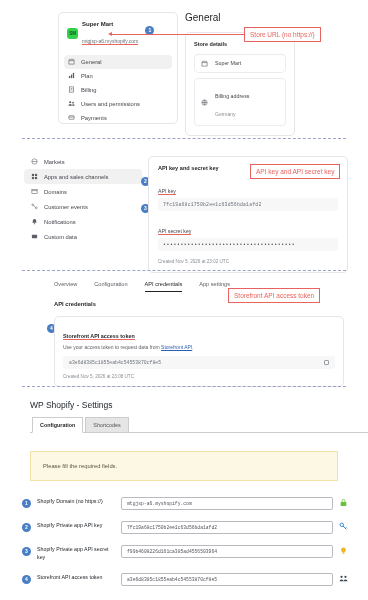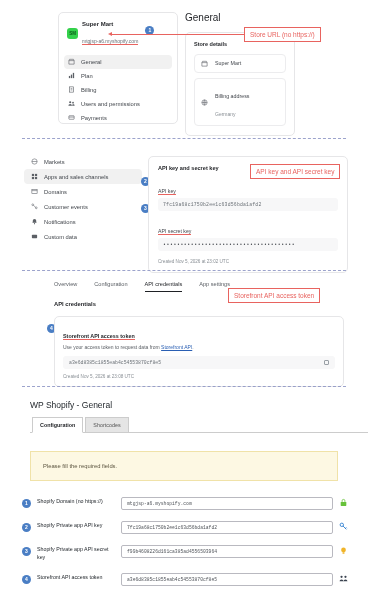--- a/index.html
+++ b/index.html
@@ -383,21 +383,21 @@
       <div class="s2-created">Created Nov 5, 2026 at 23:08 UTC</div>
     </div>
 
     <div class="annot" style="left:228px; top:12px;">Storefront API access token</div>
   </div>
 
   <div class="divider" style="position:absolute; top:386px; left:0; right:0;"></div>
 
   <div class="sec4">
 
-    <div class="wp-title">WP Shopify - General</div>
+    <div class="wp-title">WP Shopify - Settings</div>
 
     <div class="wp-tabs">
       <div class="wp-tab active">
         <span>Configuration</span>
       </div>
       <div class="wp-tab">
         <span>Shortcodes</span>
       </div>
     </div>
 

